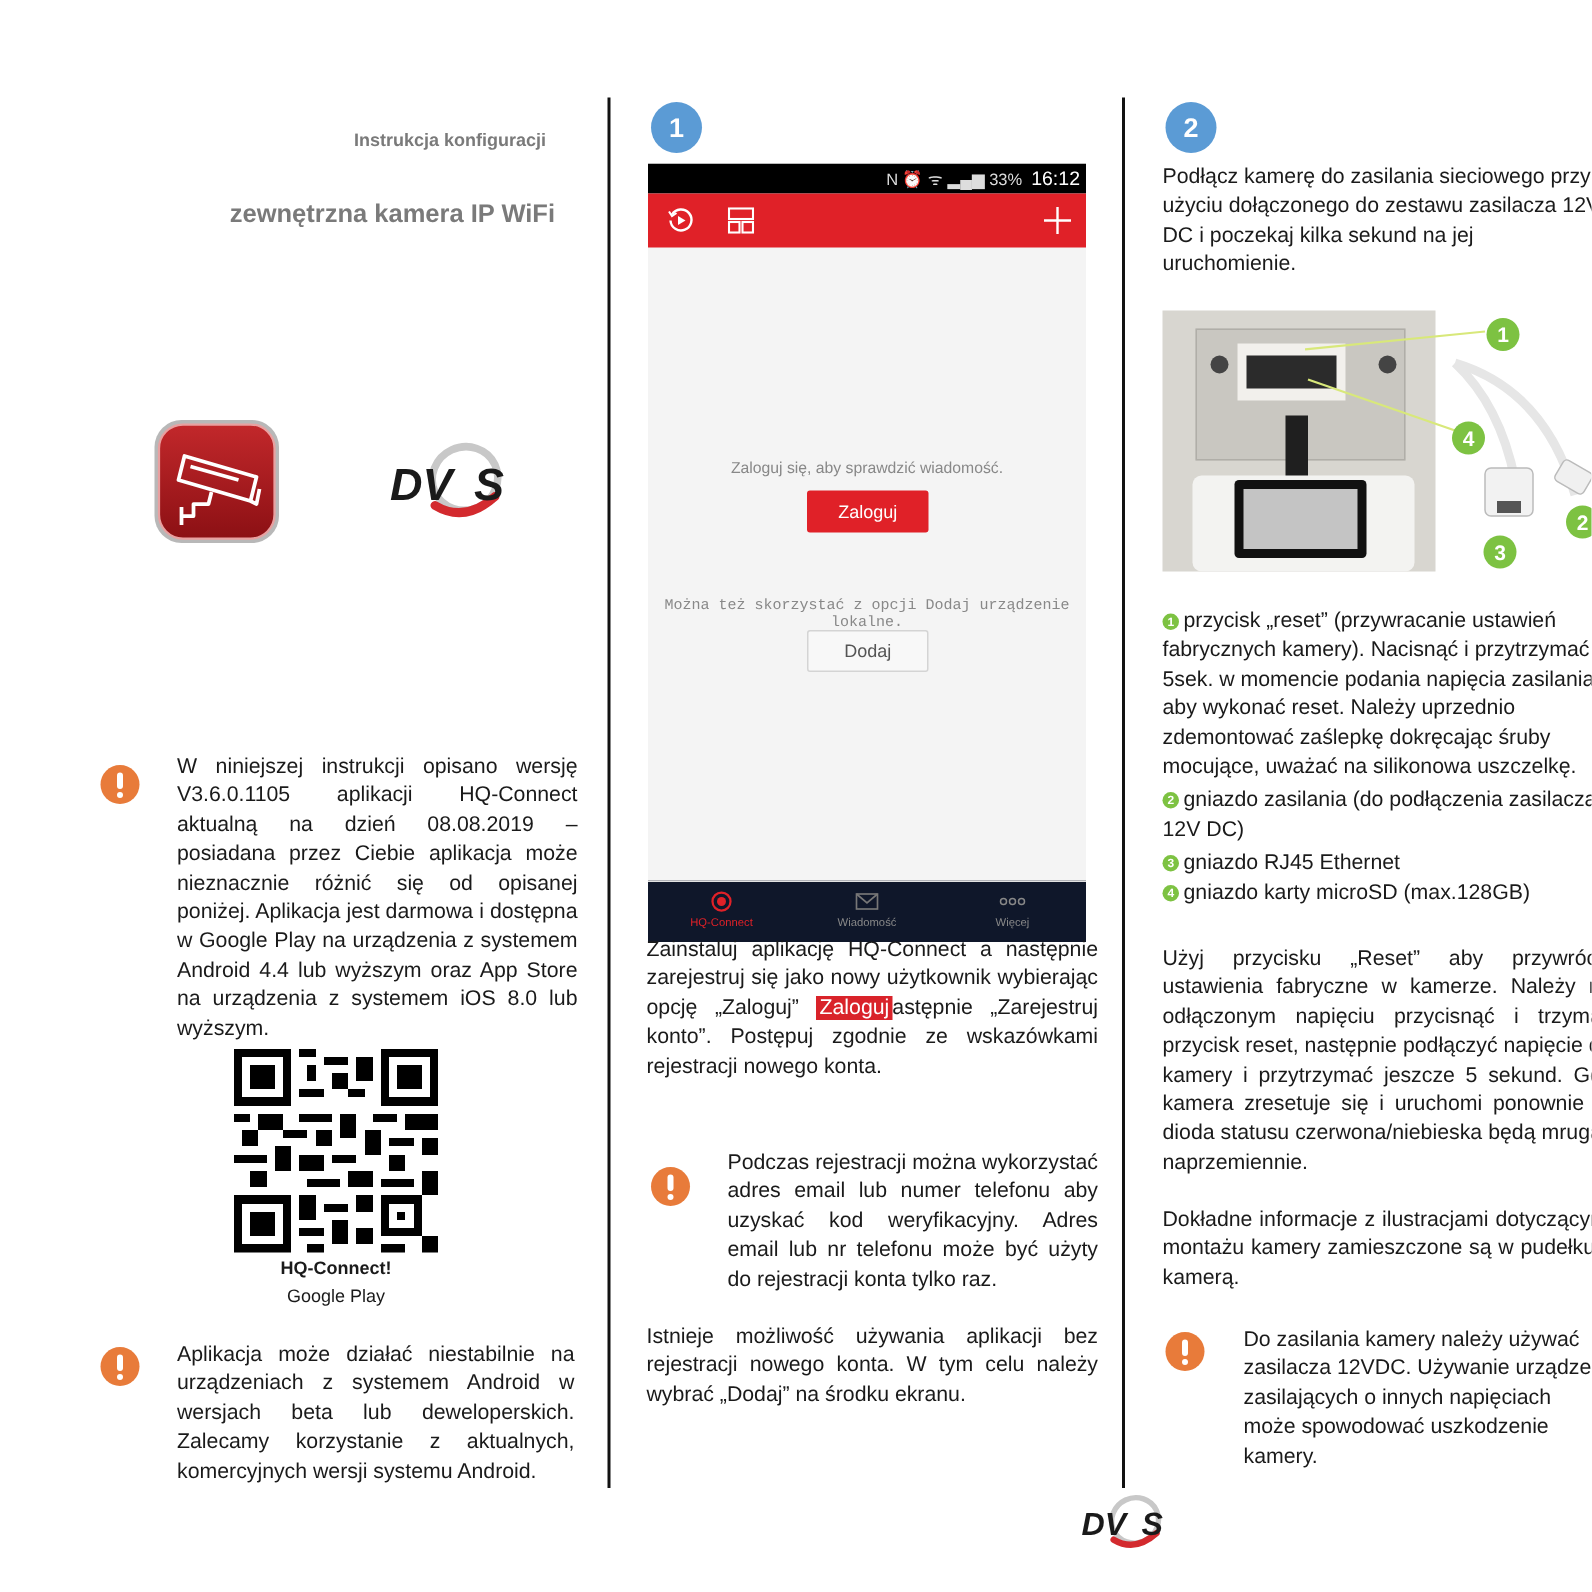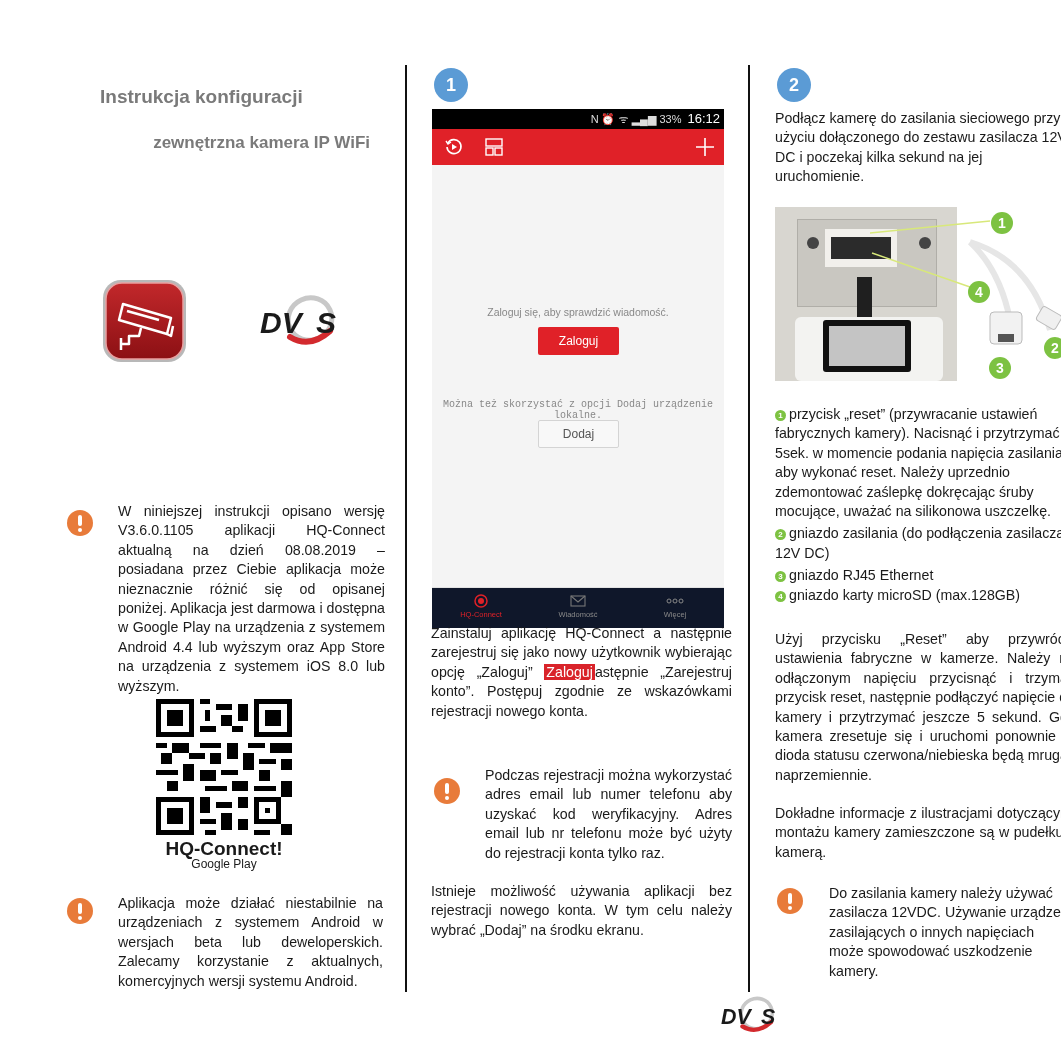--- a/index.html
+++ b/index.html
@@ -2,21 +2,21 @@
 <html><head>
 <meta charset="utf-8">
 <style>
   * { box-sizing: border-box; margin: 0; padding: 0; }
   html, body { width: 1061px; height: 1061px; overflow: hidden; background: #ffffff; }
   body { position: relative; font-family: "Liberation Sans", sans-serif; color: #1a1a1a; }
 
   .abs { position: absolute; }
   .divider { position: absolute; width: 2px; background: #111; top: 65px; height: 927px; }
 
-  .title1 { left: 100px; top: 86px; width: 264px; text-align: left; font-size: 19px; font-weight: bold; color: #7a7a7a; }
+  .title1 { left: 100px; top: 86px; width: 264px; text-align: right; font-size: 12px; font-weight: bold; color: #7a7a7a; }
   .title2 { left: 100px; top: 133px; width: 270px; text-align: right; font-size: 17px; font-weight: bold; color: #7a7a7a; }
 
   .body-text { font-size: 14.2px; line-height: 19.4px; color: #1a1a1a; text-align: justify; }
 
   .warn-icon { position: absolute; width: 26px; height: 26px; border-radius: 50%; background: #e87b3a; }
   .warn-icon::before { content: ""; position: absolute; left: 11px; top: 5px; width: 4px; height: 11px; background: #fff; border-radius: 2px; }
   .warn-icon::after { content: ""; position: absolute; left: 11px; top: 18px; width: 4px; height: 4px; background: #fff; border-radius: 50%; }
 
   .step-badge { position: absolute; width: 34px; height: 34px; border-radius: 50%; background: #5b9bd5; color: #fff; font-weight: bold; font-size: 18px; text-align: center; line-height: 34px; }
 
@@ -132,21 +132,21 @@
         <rect x="20" y="20" width="1" height="1"></rect>
       <rect x="8" y="22" width="3" height="1"></rect>
         <rect x="12" y="21" width="2" height="3"></rect>
         <rect x="15" y="22" width="2" height="2"></rect>
         <rect x="23" y="23" width="2" height="2"></rect>
         <rect x="9" y="24" width="2" height="1"></rect>
         <rect x="18" y="24" width="3" height="1"></rect>
     </g>
   </svg>
 </div>
-<div class="abs" style="left:140px; top:838px; width:168px; text-align:center; font-size:19px; font-weight:bold;">HQ-Connect!</div>
+<div class="abs" style="left:140px; top:838px; width:168px; text-align:center; font-size:12px; font-weight:bold;">HQ-Connect!</div>
 <div class="abs" style="left:140px; top:857px; width:168px; text-align:center; font-size:12px;">Google Play</div>
 
 <div class="warn-icon" style="left:67px; top:898px;"></div>
 <div class="abs body-text" style="left:118px; top:894px; width:265px;">Aplikacja może działać niestabilnie na urządzeniach z systemem Android w wersjach beta lub deweloperskich. Zalecamy korzystanie z aktualnych, komercyjnych wersji systemu Android.</div>
 
 <div class="step-badge" style="left:434px; top:68px;">1</div>
 
 <div class="phone">
   <div class="statusbar">
     <span class="sb-icons">N ⏰ ᯤ ▂▄▆ 33%</span><span>16:12</span>

